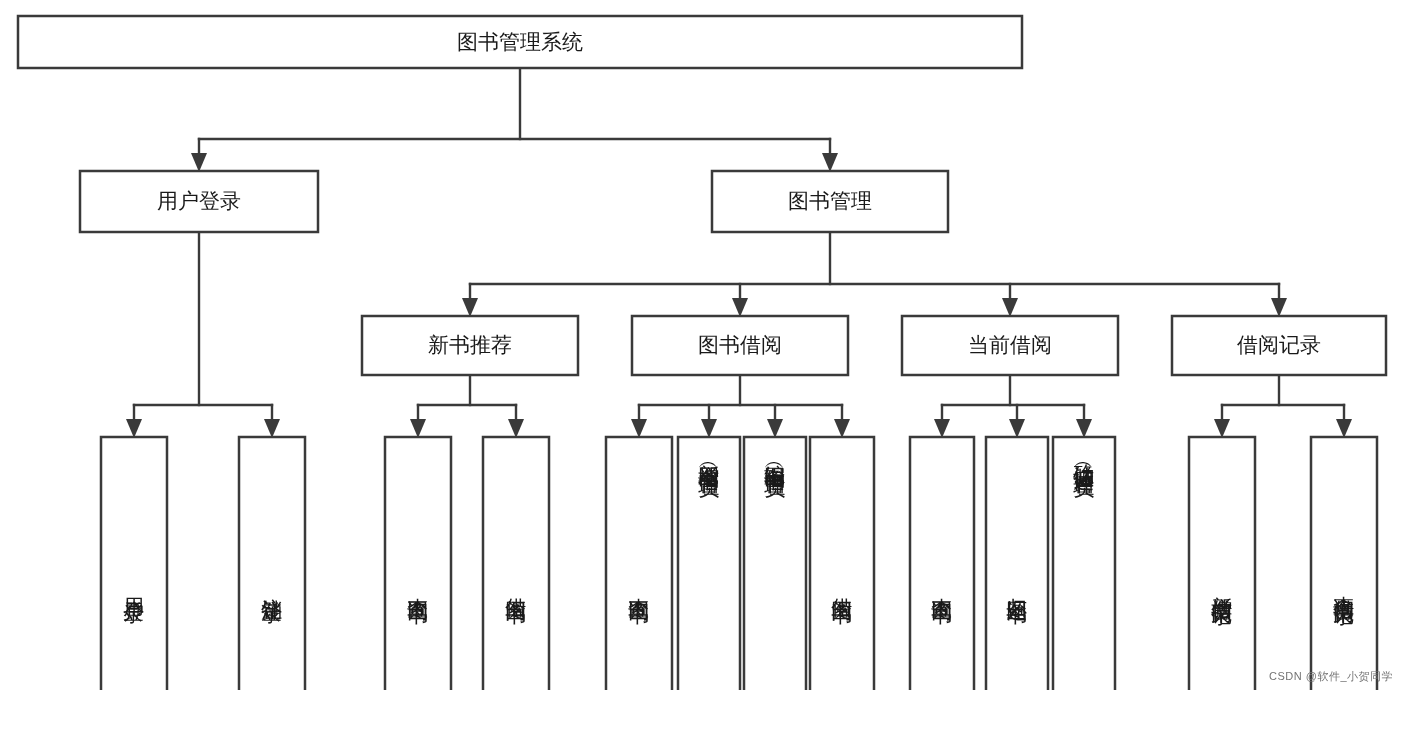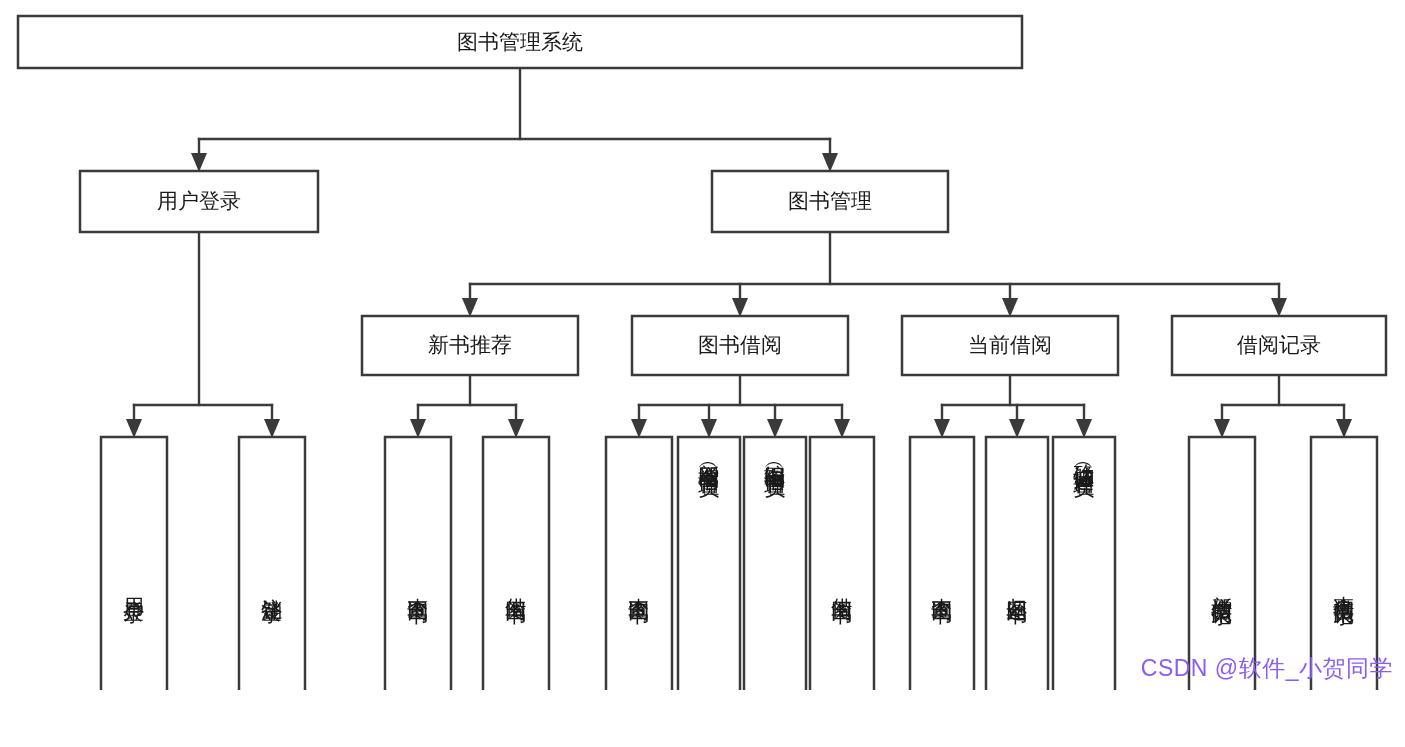--- a/index.html
+++ b/index.html
@@ -68,22 +68,22 @@
     line-height: 1.32;
     letter-spacing: 2px;
     color: #1a1a1a;
     white-space: nowrap;
   }
   .watermark {
     position: absolute;
     right: 12px;
     bottom: 6px;
     font-family: "Liberation Sans", "DejaVu Sans", sans-serif;
-    font-size: 23px;
-    color: #8b5cf6;
+    font-size: 11px;
+    color: #737373;
     letter-spacing: 0.5px;
     user-select: none;
   }
 </style>
 </head>
 <body>
 
 <div id="diagram-root">
   <svg class="canvas" id="canvas-svg" viewBox="0 0 1405 747">
       <g>

